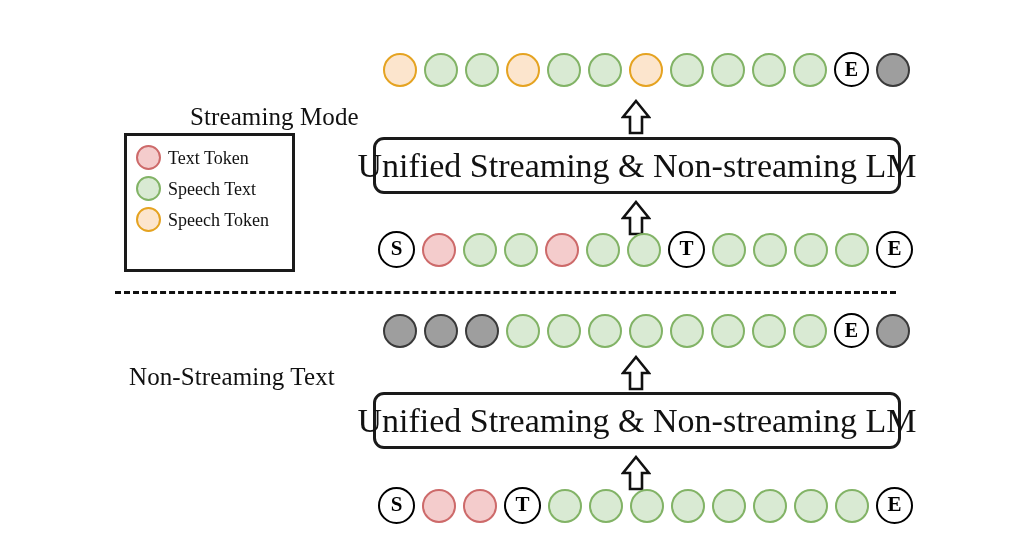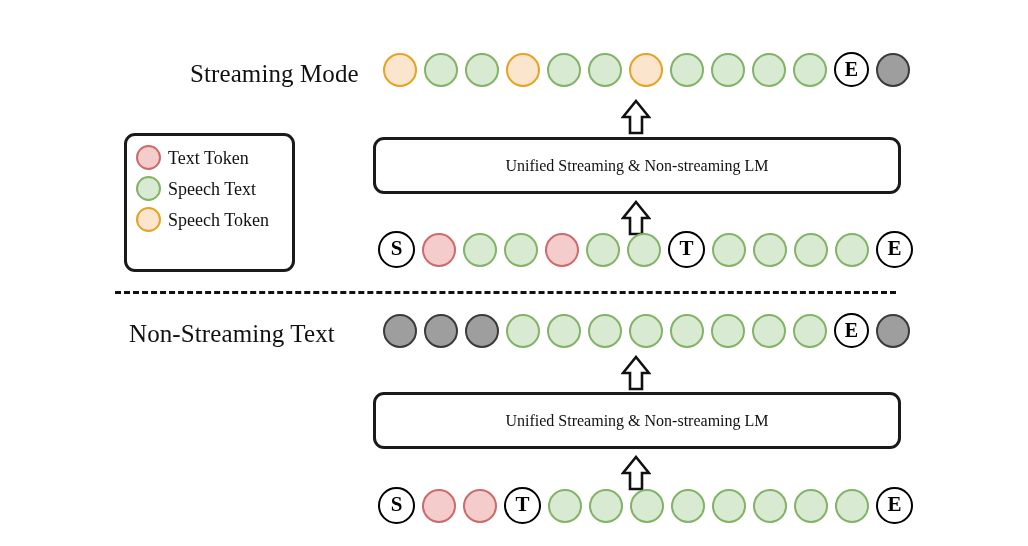--- a/index.html
+++ b/index.html
@@ -24,20 +24,21 @@
   }
 
   
   .mode-label {
     position: absolute;
     font-size: 25px;
     line-height: 1;
     white-space: nowrap;
     color: #111111;
     letter-spacing: 0.1px;
+    margin-top: 43px;
   }
   #label-streaming { left: 190px; top: 61px; }
   #label-nonstreaming { left: 129px; top: 321px; }
 
   
   .token-row {
     position: absolute;
     display: flex;
     flex-direction: row;
     align-items: center;
@@ -101,21 +102,21 @@
     position: absolute;
     box-sizing: border-box;
     border: 3px solid #1a1a1a;
     border-radius: 11px;
     background: #ffffff;
     display: flex;
     align-items: center;
     justify-content: center;
   }
   .lm-box .lm-text {
-    font-size: 16px;
+    font-size: 34px;
     line-height: 1;
     color: #111111;
     white-space: nowrap;
   }
   #lm-box-streaming     { left: 373px; top: 137px; width: 528px; height: 57px; }
   #lm-box-nonstreaming  { left: 373px; top: 392px; width: 528px; height: 57px; }
 
   
   .up-arrow {
     position: absolute;
@@ -140,21 +141,21 @@
 
   
   #legend {
     position: absolute;
     left: 124px;
     top: 133px;
     width: 171px;
     height: 139px;
     box-sizing: border-box;
     border: 3px solid #1a1a1a;
-    border-radius: 11px;
+    border-radius: 0;
     background: #ffffff;
     padding: 6px 0 0 9px;
   }
   .legend-item {
     display: flex;
     flex-direction: row;
     align-items: center;
     height: 31px;
     gap: 7px;
   }

